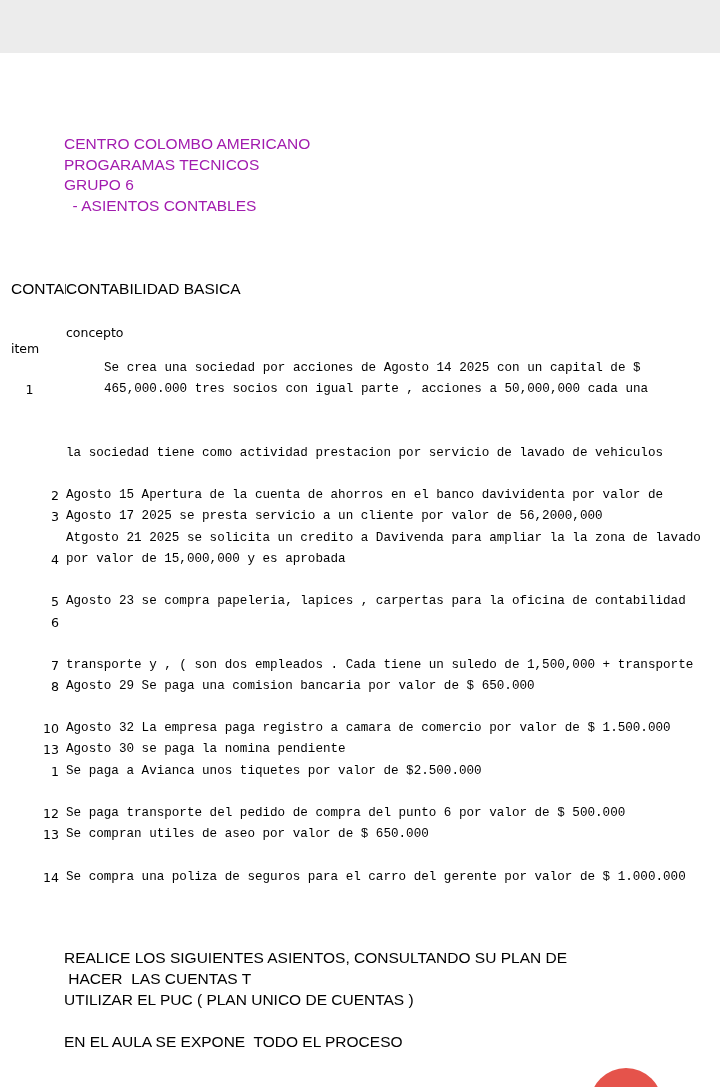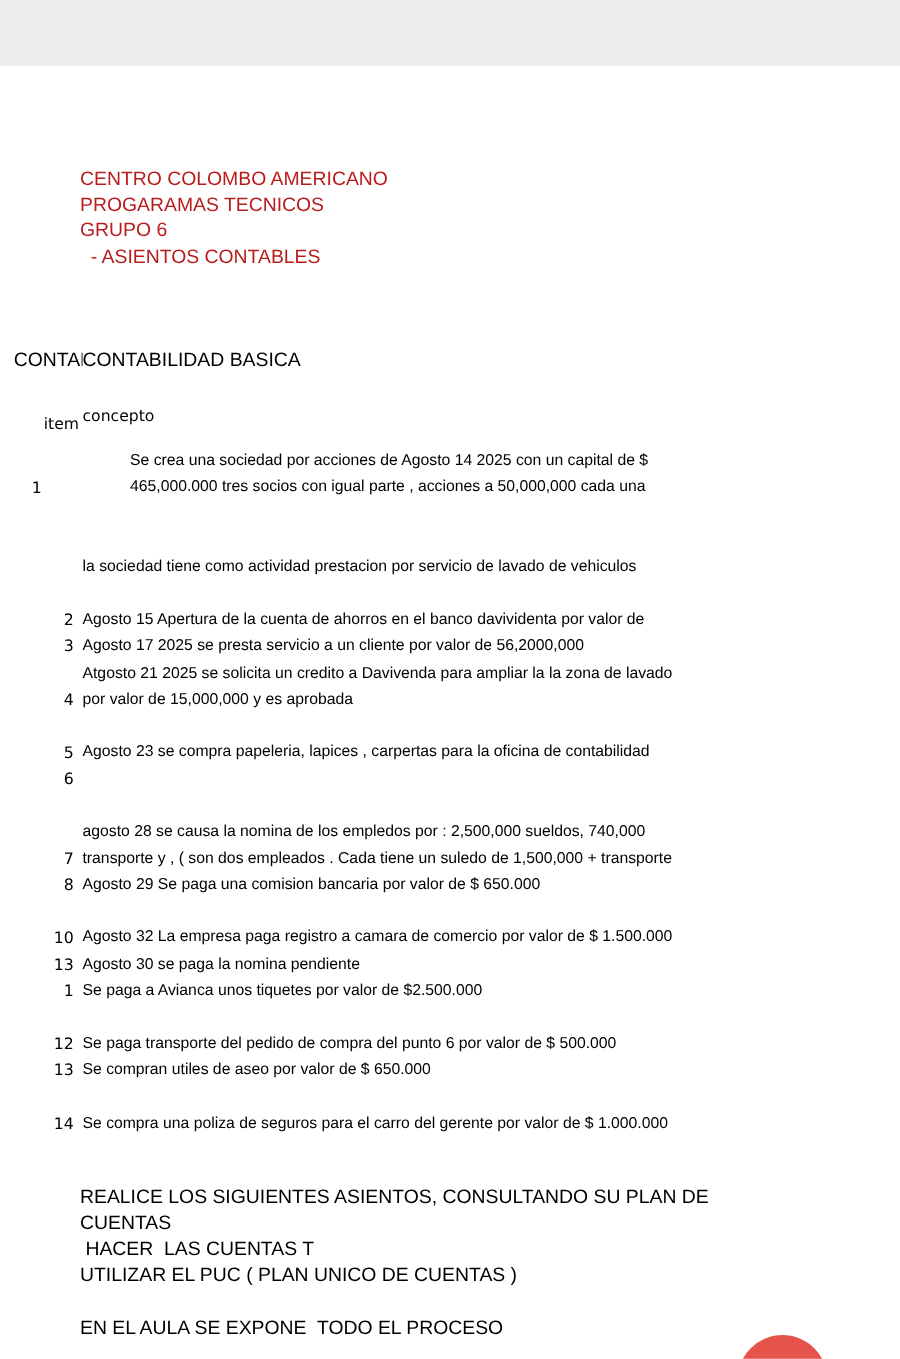--- a/index.html
+++ b/index.html
@@ -40,21 +40,21 @@
   .heading-block {
     position: absolute;
     left: 64px;
     top: 81px;
     width: 620px;
   }
   .heading-line {
     font-family: "Liberation Sans", sans-serif;
     font-size: 15.5px;
     line-height: 20.5px;
-    color: #b91c1c;
+    color: #a21caf;
     white-space: pre;
   }
 
   
   .title-row {
     position: absolute;
     left: 0;
     top: 226px;
     width: 720px;
     height: 26px;
@@ -87,22 +87,21 @@
     top: 271px;
     width: 720px;
     height: 22px;
     font-family: "DejaVu Sans", sans-serif;
     font-size: 12.5px;
     line-height: 18px;
   }
   .col-head .ch-item {
     position: absolute;
     left: 11px;
-    top: 6px;
-    margin-left: 24px;
+    top: 16px;
   }
   .col-head .ch-concepto {
     position: absolute;
     left: 66px;
     top: 0;
   }
 
   
   .entries {
     position: absolute;
@@ -123,21 +122,21 @@
     left: 0;
     top: 0;
     width: 59px;
     text-align: right;
     font-family: "DejaVu Sans", sans-serif;
   }
   .entry-line .txt {
     position: absolute;
     left: 66px;
     top: 0;
-    font-family: Liberation Sans, sans-serif;
+    font-family: Liberation Mono, monospace;
   }
   
   .entry-line.indented .txt {
     left: 104px;
   }
   .entry-line.indented .num {
     width: 59px;
     text-align: center;
   }
   .spacer-line {
@@ -231,24 +230,20 @@
       <div class="spacer-line"></div>
       <div class="entry-line">
         <span class="num">5</span>
         <span class="txt">Agosto 23 se compra papeleria, lapices , carpertas para  la oficina de contabilidad</span>
       </div>
       <div class="entry-line">
         <span class="num">6</span>
       </div>
       <div class="spacer-line"></div>
       <div class="entry-line">
-        <span class="num"></span>
-        <span class="txt">agosto 28 se causa la nomina de los empledos por : 2,500,000 sueldos, 740,000</span>
-      </div>
-      <div class="entry-line">
         <span class="num">7</span>
         <span class="txt">transporte y , ( son dos empleados . Cada tiene un suledo de 1,500,000 + transporte</span>
       </div>
       <div class="entry-line">
         <span class="num">8</span>
         <span class="txt"> Agosto 29 Se paga una comision bancaria por valor de $ 650.000</span>
       </div>
       <div class="spacer-line"></div>
       <div class="entry-line">
         <span class="num">10</span>
@@ -273,21 +268,20 @@
       </div>
       <div class="spacer-line"></div>
       <div class="entry-line">
         <span class="num">14</span>
         <span class="txt">Se compra una poliza de seguros para el carro  del gerente por valor de $ 1.000.000</span>
       </div>
     </div>
 
   <div class="closing">
     <div class="closing-line">REALICE LOS SIGUIENTES ASIENTOS, CONSULTANDO SU PLAN DE</div>
-    <div class="closing-line">CUENTAS</div>
     <div class="closing-line"> HACER  LAS CUENTAS T</div>
     <div class="closing-line">UTILIZAR EL PUC ( PLAN UNICO DE CUENTAS )</div>
     <div class="closing-gap"></div>
     <div class="closing-line">EN EL AULA SE EXPONE  TODO EL PROCESO</div>
   </div>
 
 </div>
 
 <div class="fab"></div>
 

